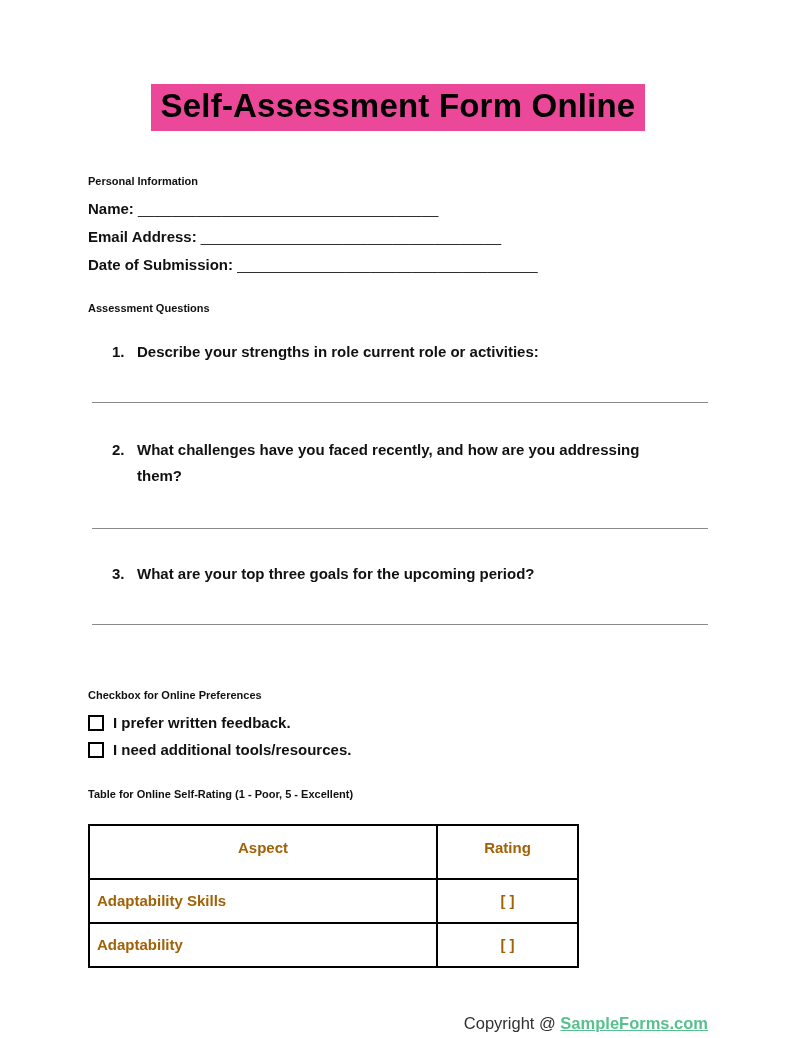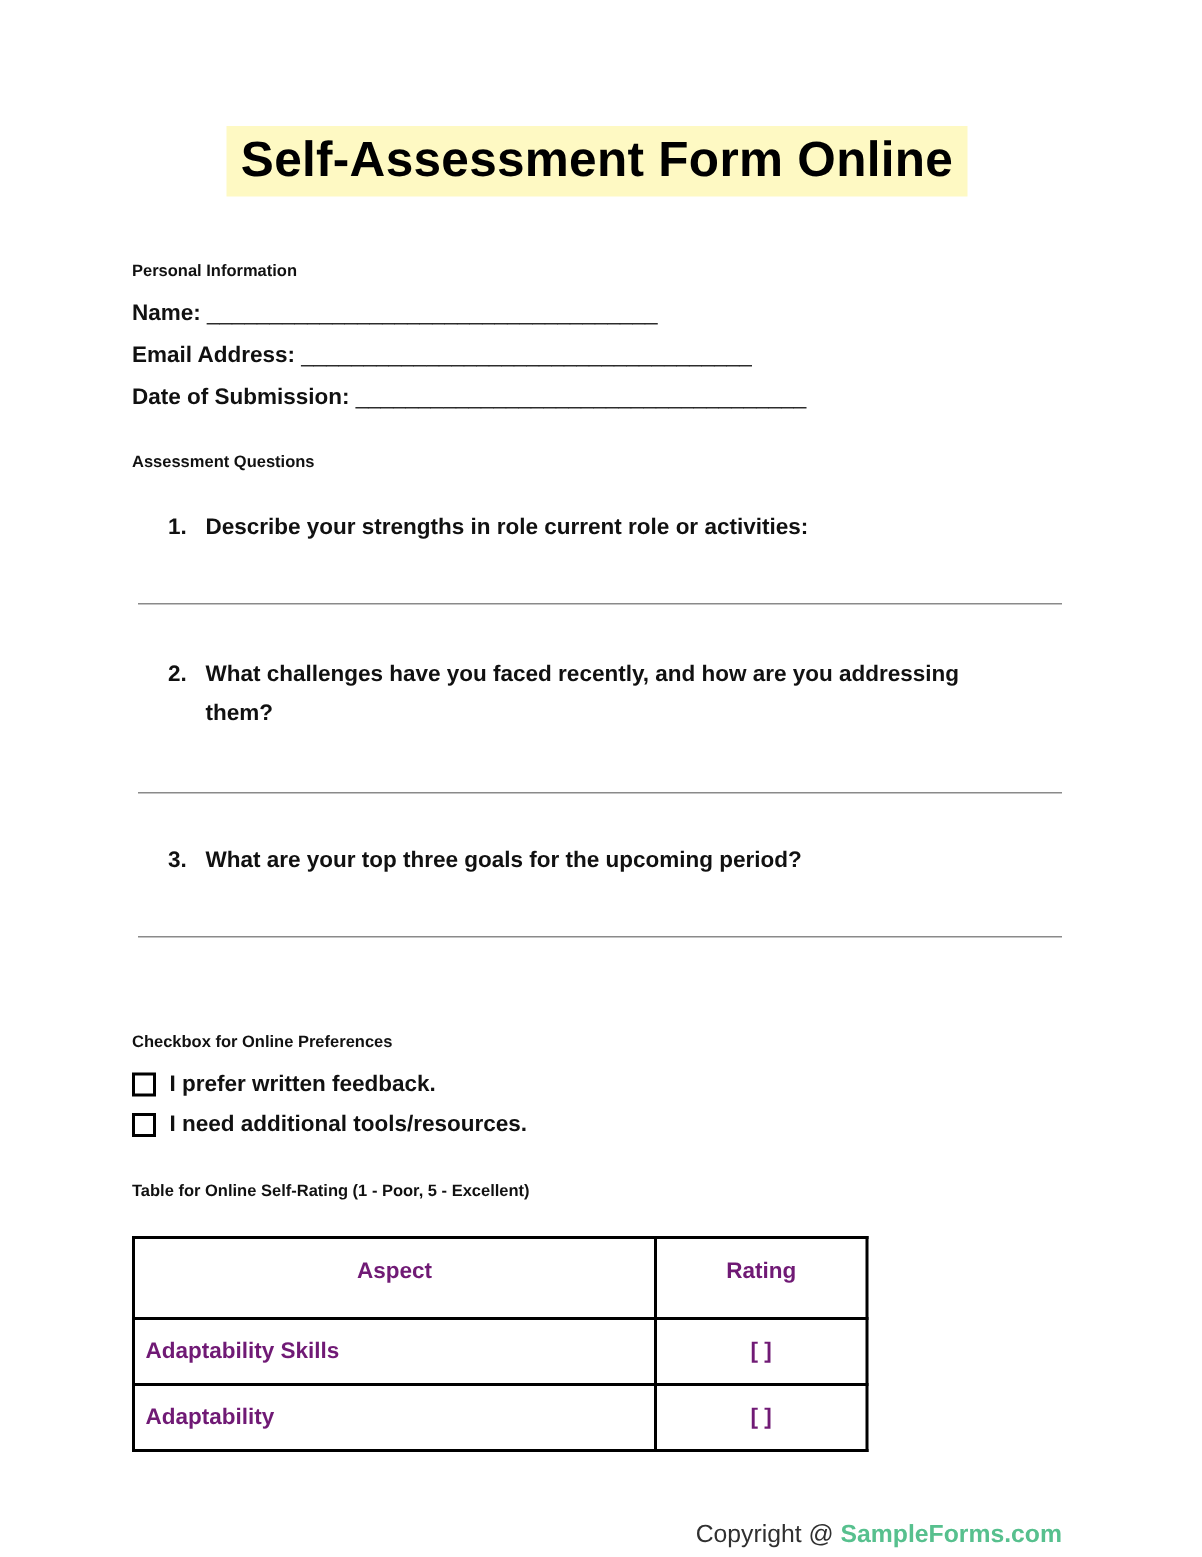--- a/index.html
+++ b/index.html
@@ -20,21 +20,21 @@
     height: 1038px;
     padding: 84px 93px 40px 88px;
   }
   .content { width: 620px; }
 
   
   .title-wrap { text-align: center; margin: 0 0 36px 0; }
   .title {
     display: inline-block;
     margin: 0;
-    background: #fef9c3;
+    background: #ec4899;
     color: #000000;
     font-size: 33px;
     font-weight: bold;
     line-height: 1.15;
     padding: 3px 10px 6px 10px;
     letter-spacing: 0.2px;
   }
 
   
   .h {
@@ -95,21 +95,21 @@
   
   .tbl-heading { margin-top: 16px; margin-bottom: 8px; }
   table.rating {
     border-collapse: collapse;
     margin-top: 16px;
   }
   table.rating th, table.rating td {
     border: 2px solid #000000;
     font-size: 15px;
     font-weight: bold;
-    color: #701a75;
+    color: #a16207;
   }
   table.rating th.col-aspect, table.rating td.cell-aspect { width: 330px; }
   table.rating th.col-rating, table.rating td.cell-rating { width: 123px; }
   table.rating th {
     height: 44px;
     text-align: center;
     vertical-align: middle;
     padding: 0 8px 8px 8px;
   }
   table.rating td { height: 40px; vertical-align: middle; }
@@ -120,20 +120,21 @@
   .footer {
     margin-top: 46px;
     width: 620px;
     text-align: right;
     font-size: 16.5px;
     color: #303030;
   }
   .footer-link {
     color: #57c08e;
     font-weight: bold;
+    text-decoration: underline;
     cursor: pointer;
   }
 </style>
 </head>
 <body>
 
 <div class="doc">
   <div class="content">
 
     <div class="title-wrap">

